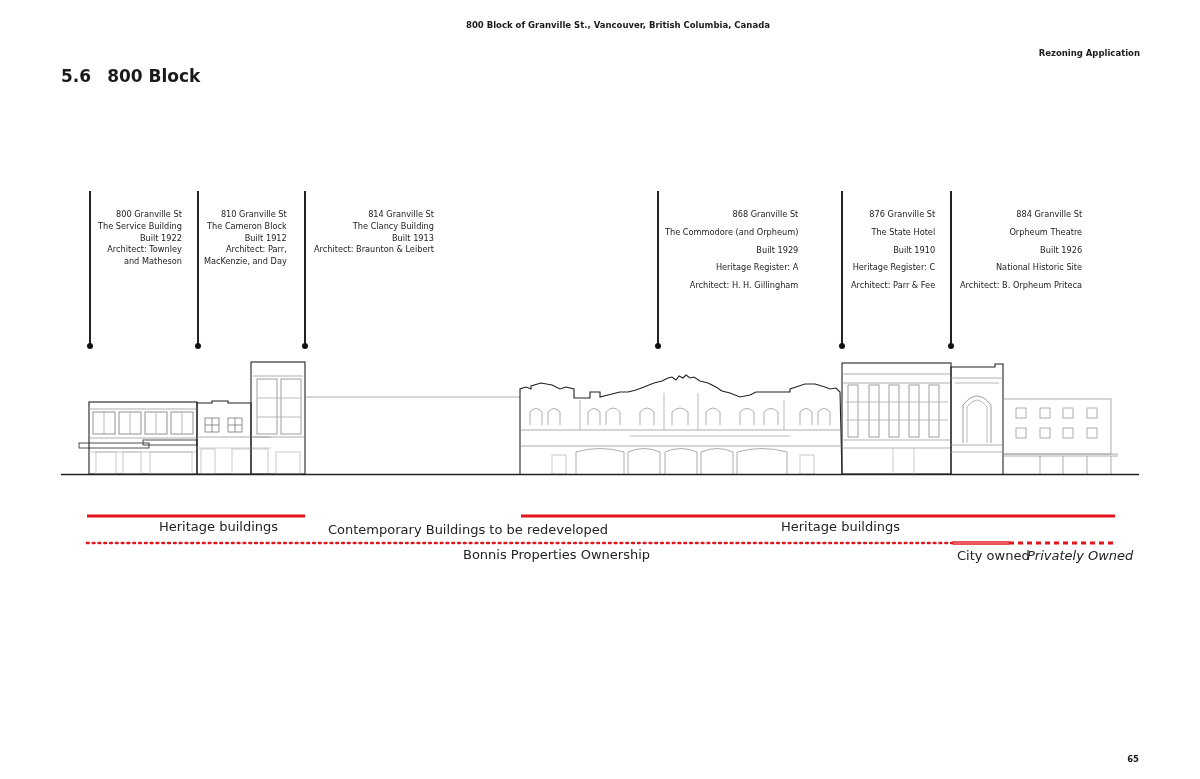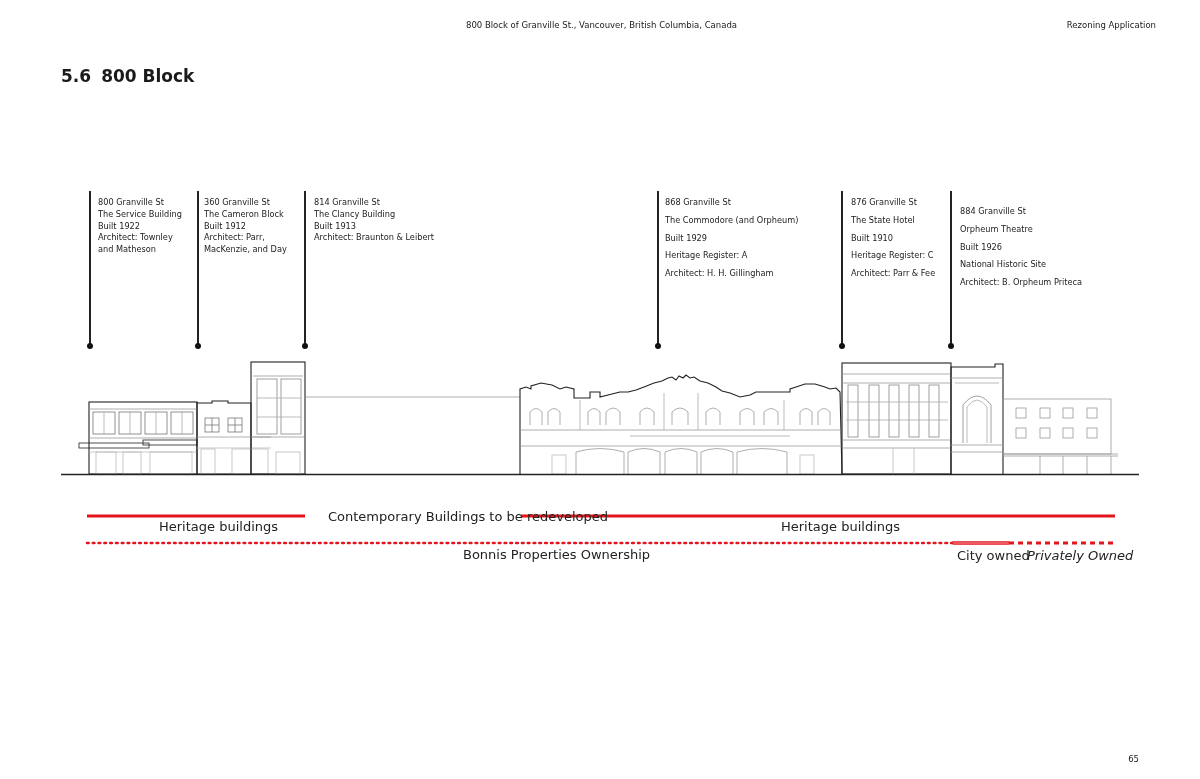--- a/index.html
+++ b/index.html
@@ -1,28 +1,28 @@
 <!DOCTYPE html>
 <html><head>
 <meta charset="utf-8">
 <style>
   * { box-sizing: border-box; margin: 0; padding: 0; }
   html, body { width: 1200px; height: 779px; background: #ffffff; overflow: hidden; }
   body { position: relative; font-family: "DejaVu Sans", sans-serif; color: #1a1a1a; }
-  .hdr { position: absolute; top: 20px; font-size: 8.5px; font-weight: normal; letter-spacing: 0; }
+  .hdr { position: absolute; top: 20px; font-size: 8.5px; font-weight: bold; letter-spacing: 0; }
   .hdr-center { left: 466px; }
-  .hdr-right { right: 44px; }
+  .hdr-right { right: 60px; margin-top: 28px; }
   .title { position: absolute; left: 61px; top: 66px; font-size: 17px; font-weight: bold; }
-  .title .num { margin-right: 10px; }
-  .pageno { position: absolute; right: 61px; top: 754px; font-size: 8.5px; font-weight: normal; }
+  .title .num { margin-right: 16px; }
+  .pageno { position: absolute; right: 61px; top: 754px; font-size: 8.5px; font-weight: bold; }
 
   .callout { position: absolute; top: 191px; }
   .callout .leader { position: absolute; left: 0; top: 0; width: 2px; background: #222; }
   .callout .pin { position: absolute; left: -2px; width: 6px; height: 6px; border-radius: 50%; background: #111; }
-  .callout .text { position: absolute; left: 9px; top: 6px; font-size: 8.2px; line-height: 11.8px; white-space: nowrap; color: #222; }
+  .callout .text { position: absolute; left: 9px; top: 18px; font-size: 8.2px; line-height: 11.8px; white-space: nowrap; color: #222; text-align: right; }
   .callout .text.spaced div { margin-bottom: 6px; }
 
   svg.elev { position: absolute; left: 0; top: 0; }
 
   .legend-label { position: absolute; font-size: 13px; color: #222; white-space: nowrap; }
 </style>
 </head>
 <body>
 
 <div class="hdr hdr-center">800 Block of Granville St., Vancouver, British Columbia, Canada</div>
@@ -41,21 +41,21 @@
     <div>Built 1922</div>
     <div>Architect: Townley</div>
     <div>and Matheson</div>
   </div>
 </div>
 
 <div class="callout" style="left:197px;">
   <div class="leader" style="height:154px;"></div>
   <div class="pin" style="top:152px;"></div>
   <div class="text" style="left:7px;">
-    <div>360 Granville St</div>
+    <div>810 Granville St</div>
     <div>The Cameron Block</div>
     <div>Built 1912</div>
     <div>Architect: Parr,</div>
     <div>MacKenzie, and Day</div>
   </div>
 </div>
 
 <div class="callout" style="left:304px;">
   <div class="leader" style="height:154px;"></div>
   <div class="pin" style="top:152px;"></div>
@@ -87,21 +87,21 @@
     <div>The State Hotel</div>
     <div>Built 1910</div>
     <div>Heritage Register: C</div>
     <div>Architect: Parr &amp; Fee</div>
   </div>
 </div>
 
 <div class="callout" style="left:950px;">
   <div class="leader" style="height:154px;"></div>
   <div class="pin" style="top:152px;"></div>
-  <div class="text spaced" style="left:10px;margin-top:9px;">
+  <div class="text spaced" style="left:10px;">
     <div>884 Granville St</div>
     <div>Orpheum Theatre</div>
     <div>Built 1926</div>
     <div>National Historic Site</div>
     <div>Architect: B. Orpheum Priteca</div>
   </div>
 </div>
 
 <svg class="elev" width="1200" height="779" viewBox="0 0 1200 779">
   <g fill="none" stroke="#333" stroke-width="0.8">
@@ -233,19 +233,19 @@
   <g>
     <line x1="87" y1="516" x2="305" y2="516" stroke="#e3141b" stroke-width="3"></line>
     <line x1="521" y1="516" x2="1115" y2="516" stroke="#e3141b" stroke-width="3"></line>
     <line x1="87" y1="543" x2="953" y2="543" stroke="#e3141b" stroke-width="2.6" stroke-dasharray="1.6 4.2" stroke-linecap="round"></line>
     <rect x="953" y="541.5" width="56" height="3" fill="#ec5a5f" stroke="#e3141b" stroke-width="0.6"></rect>
     <line x1="1009" y1="543" x2="1115" y2="543" stroke="#e3141b" stroke-width="3" stroke-dasharray="5 4"></line>
   </g>
 </svg>
 
 <div class="legend-label" style="left:159px; top:519px;">Heritage buildings</div>
-<div class="legend-label" style="left:328px; top:509px;">Contemporary Buildings to be redeveloped</div>
+<div class="legend-label" style="left:328px; top:522px;">Contemporary Buildings to be redeveloped</div>
 <div class="legend-label" style="left:781px; top:519px;">Heritage buildings</div>
 <div class="legend-label" style="left:463px; top:547px;text-align:center;">Bonnis Properties Ownership</div>
 <div class="legend-label" style="left:957px; top:548px;">City owned</div>
 <div class="legend-label" style="left:1027px; top:548px;font-style:italic;">Privately Owned</div>
 
 <div class="pageno">65</div>
 
 </body></html>

